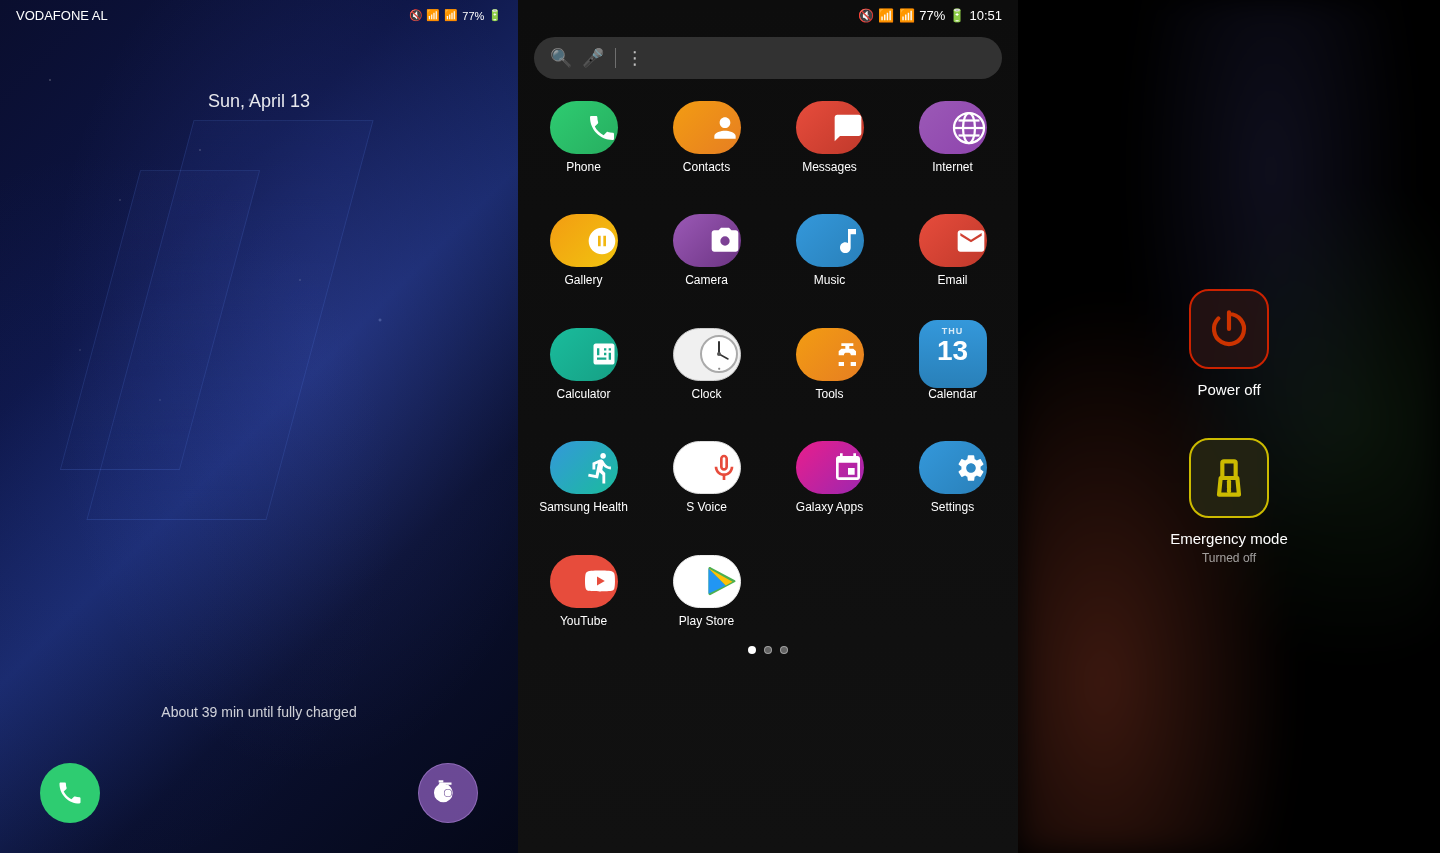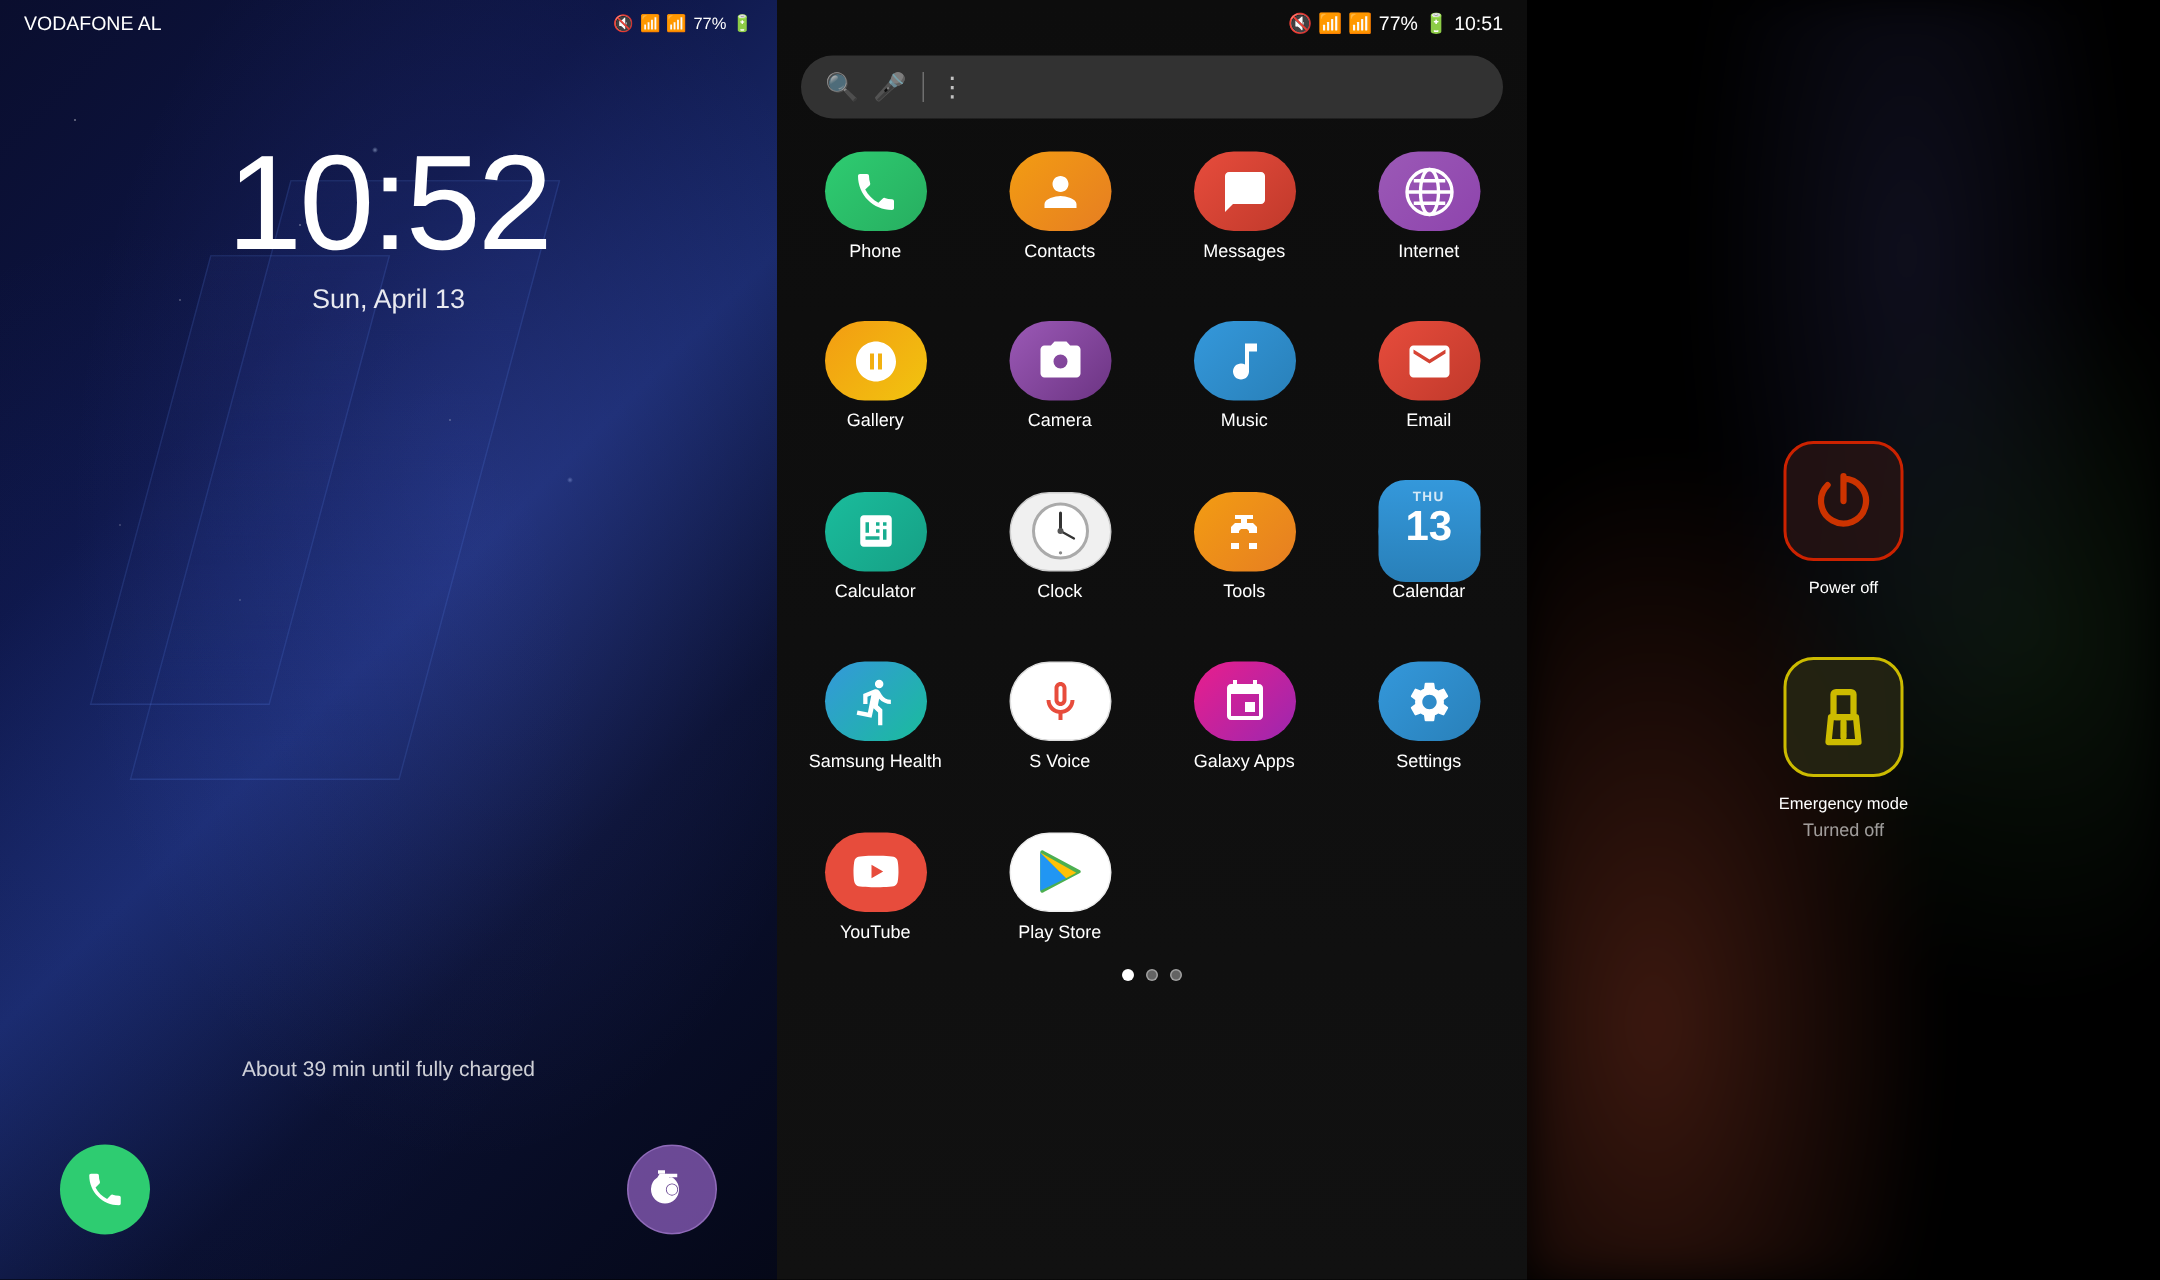--- a/index.html
+++ b/index.html
@@ -178,21 +178,21 @@
       align-items: center;
       gap: 6px;
       padding: 8px 4px;
       cursor: pointer;
     }
     .app-icon {
       width: 68px; height: 53px;
       border-radius: 32px;
       display: flex;
       align-items: center;
-      justify-content: center;
+      justify-content: flex-end;
       font-size: 30px;
     }
     .app-label {
       color: white;
       font-size: 12px;
       text-align: center;
       line-height: 1.2;
     }
     .page-dots {
       display: flex;
@@ -257,21 +257,21 @@
     .power-btn-green {
       background: rgba(20,40,20,0.8);
       border: 2px solid #88cc00;
     }
     .power-btn-yellow {
       background: rgba(40,40,20,0.8);
       border: 2px solid #ccbb00;
     }
     .power-label {
       color: white;
-      font-size: 11px;
+      font-size: 15px;
       font-weight: 400;
       text-align: center;
     }
     .power-sublabel {
       color: rgba(255,255,255,0.6);
       font-size: 12px;
       text-align: center;
       margin-top: -8px;
     }
 
@@ -311,21 +311,20 @@
     <div class="lock-status-icons">
       <span>🔇</span>
       <span>📶</span>
       <span>📶</span>
       <span>77%</span>
       <span>🔋</span>
     </div>
   </div>
 
   <div class="lock-time">
-    <div class="lock-time-display">10:52</div>
     <div class="lock-date">Sun, April 13</div>
   </div>
 
   <div class="lock-charging">
     <div>About 39 min until fully charged</div>
   </div>
 
   <div class="lock-dock">
     <div class="dock-icon dock-phone">
       <svg width="28" height="28" viewBox="0 0 24 24" fill="white">

